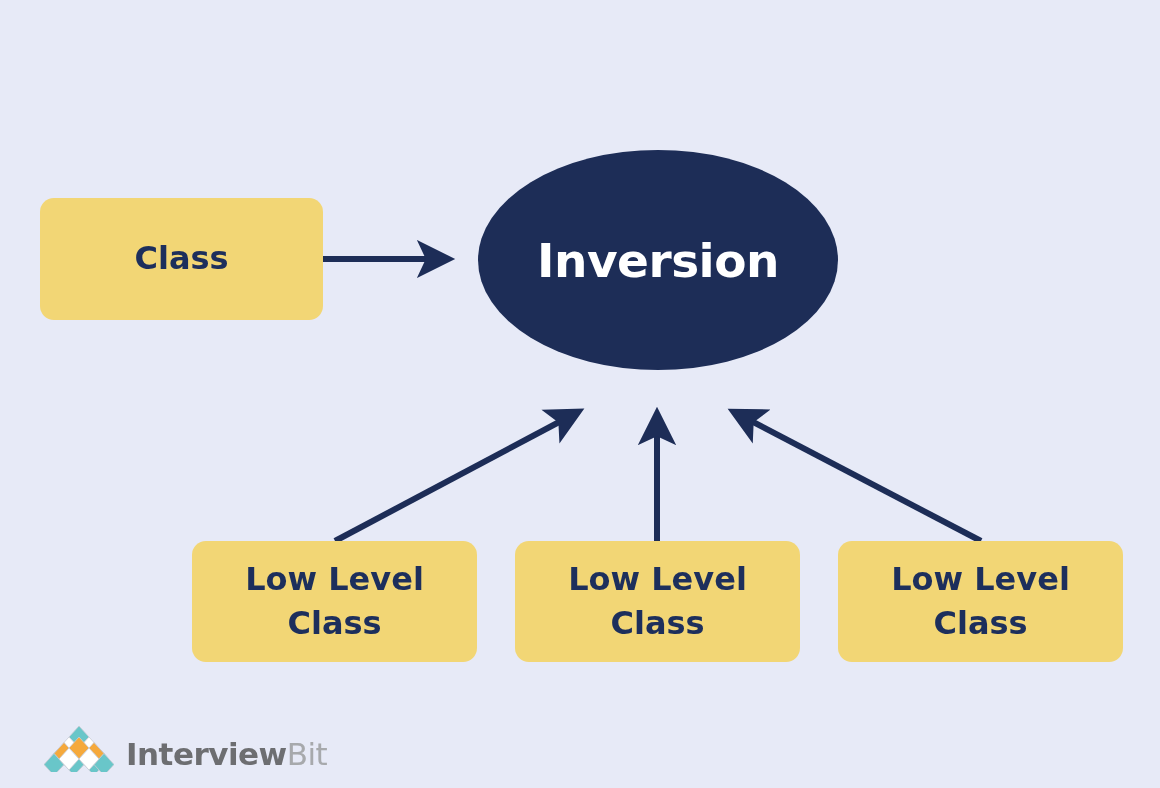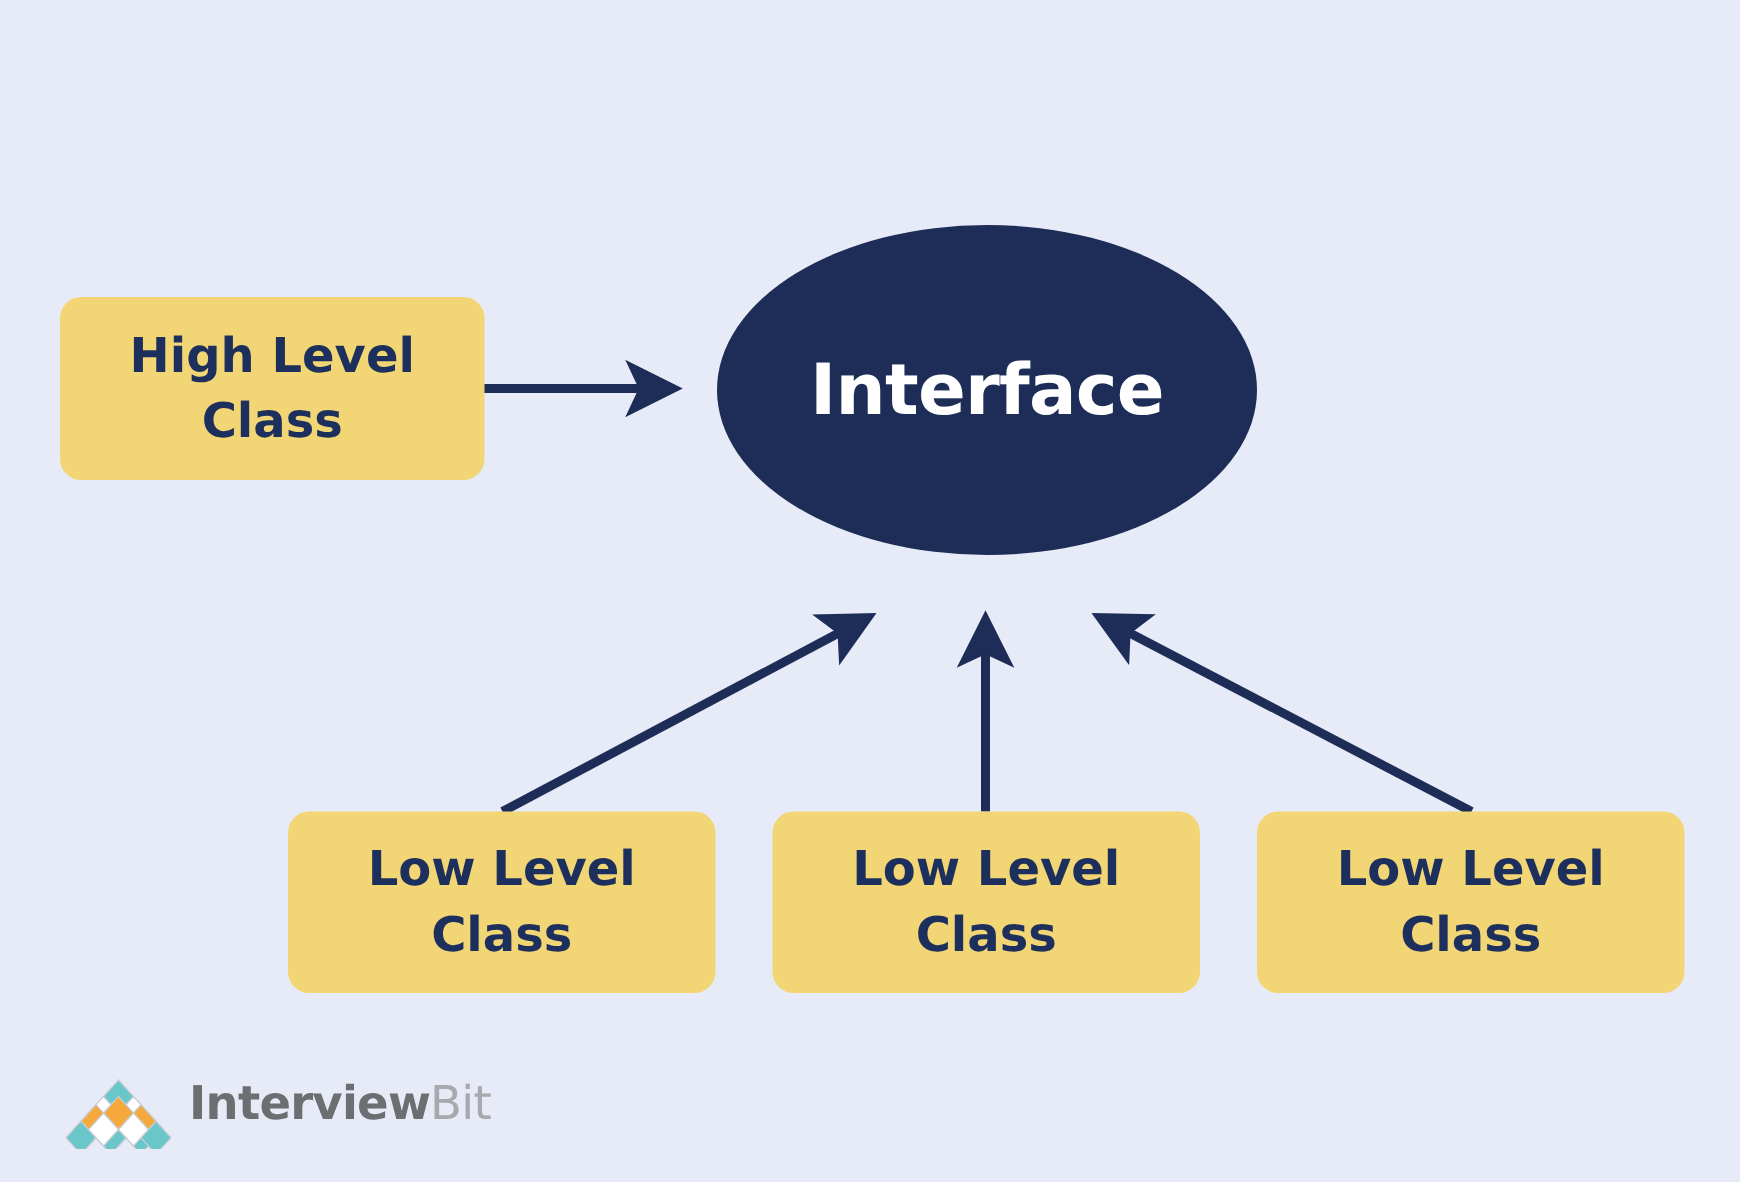--- a/index.html
+++ b/index.html
@@ -90,21 +90,21 @@
     pointer-events: none;
   }
 
   
   .logo {
     position: absolute;
     left: 44px;
     top: 718px;
     height: 54px;
     display: flex;
-    align-items: flex-start;
+    align-items: flex-end;
     gap: 12px;
   }
   .logo-mark { width: 70px; height: 48px; display: block; }
   .logo-text {
     font-family: "DejaVu Sans", sans-serif;
     font-size: 31px;
     letter-spacing: -0.5px;
     white-space: nowrap;
   }
   .logo-text .t1 { color: #6d6e71; font-weight: bold; }
@@ -126,25 +126,24 @@
     <line x1="322" y1="259" x2="448" y2="259" stroke="#1d2d57" stroke-width="6" marker-end="url(#ahead)"></line>
 
     <line x1="335" y1="541" x2="578" y2="412" stroke="#1d2d57" stroke-width="6" marker-end="url(#ahead)"></line>
 
     <line x1="657" y1="541" x2="657" y2="414" stroke="#1d2d57" stroke-width="6" marker-end="url(#ahead)"></line>
 
     <line x1="981" y1="541" x2="734" y2="412" stroke="#1d2d57" stroke-width="6" marker-end="url(#ahead)"></line>
   </svg>
 
   <div class="ellipse">
-    <span class="ellipse-label">Interface</span>
+    <span class="ellipse-label">Inversion</span>
   </div>
 
   <div class="class-box" id="box-high">
-    <span class="l1">High Level</span>
     <span class="l2">Class</span>
   </div>
 
   <div class="class-box" id="box-low-1">
     <span class="l1">Low Level</span>
     <span class="l2">Class</span>
   </div>
 
   <div class="class-box" id="box-low-2">
     <span class="l1">Low Level</span>

